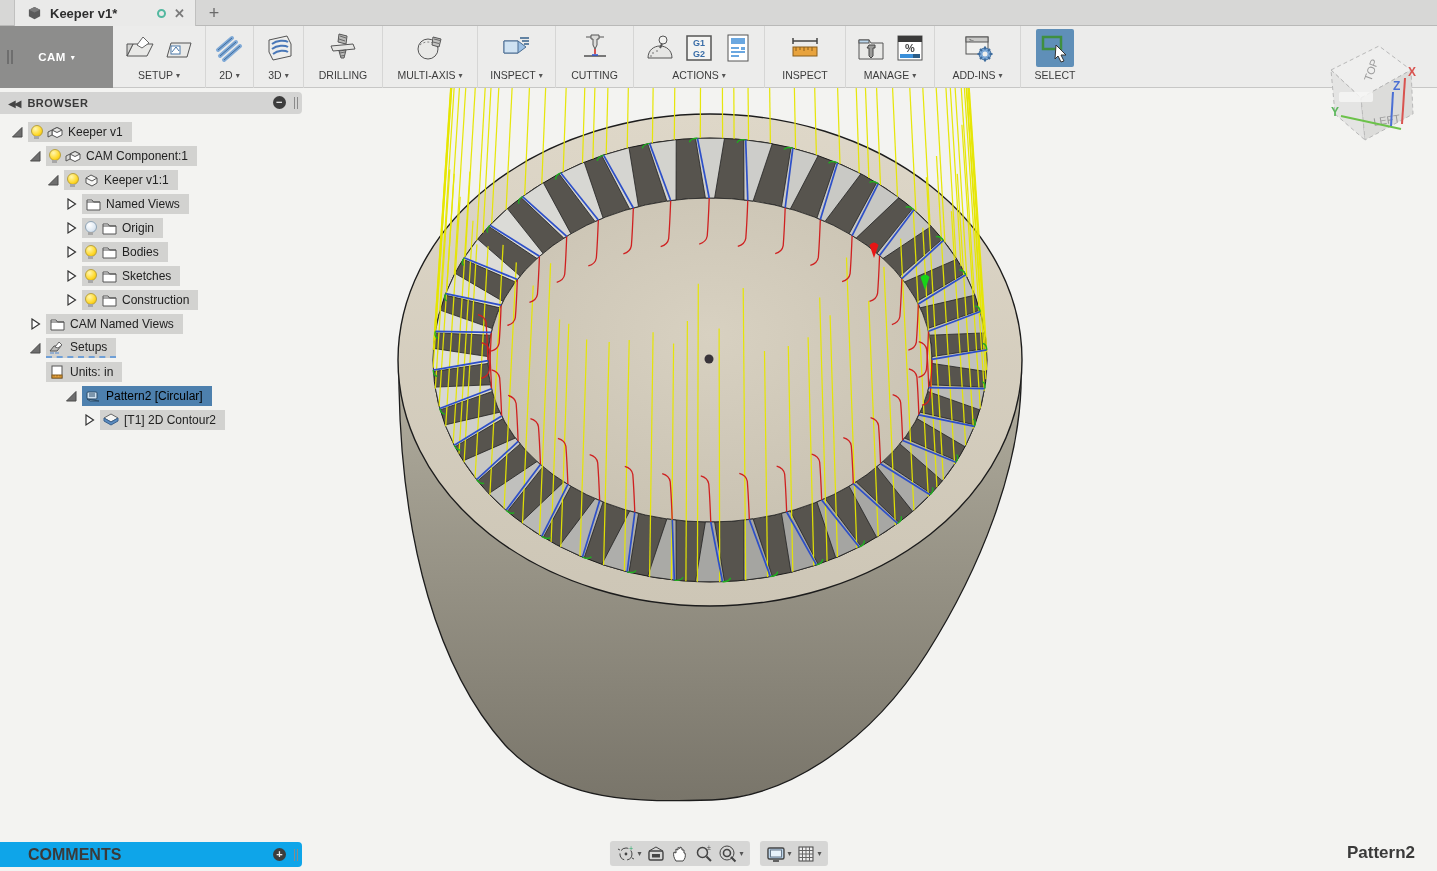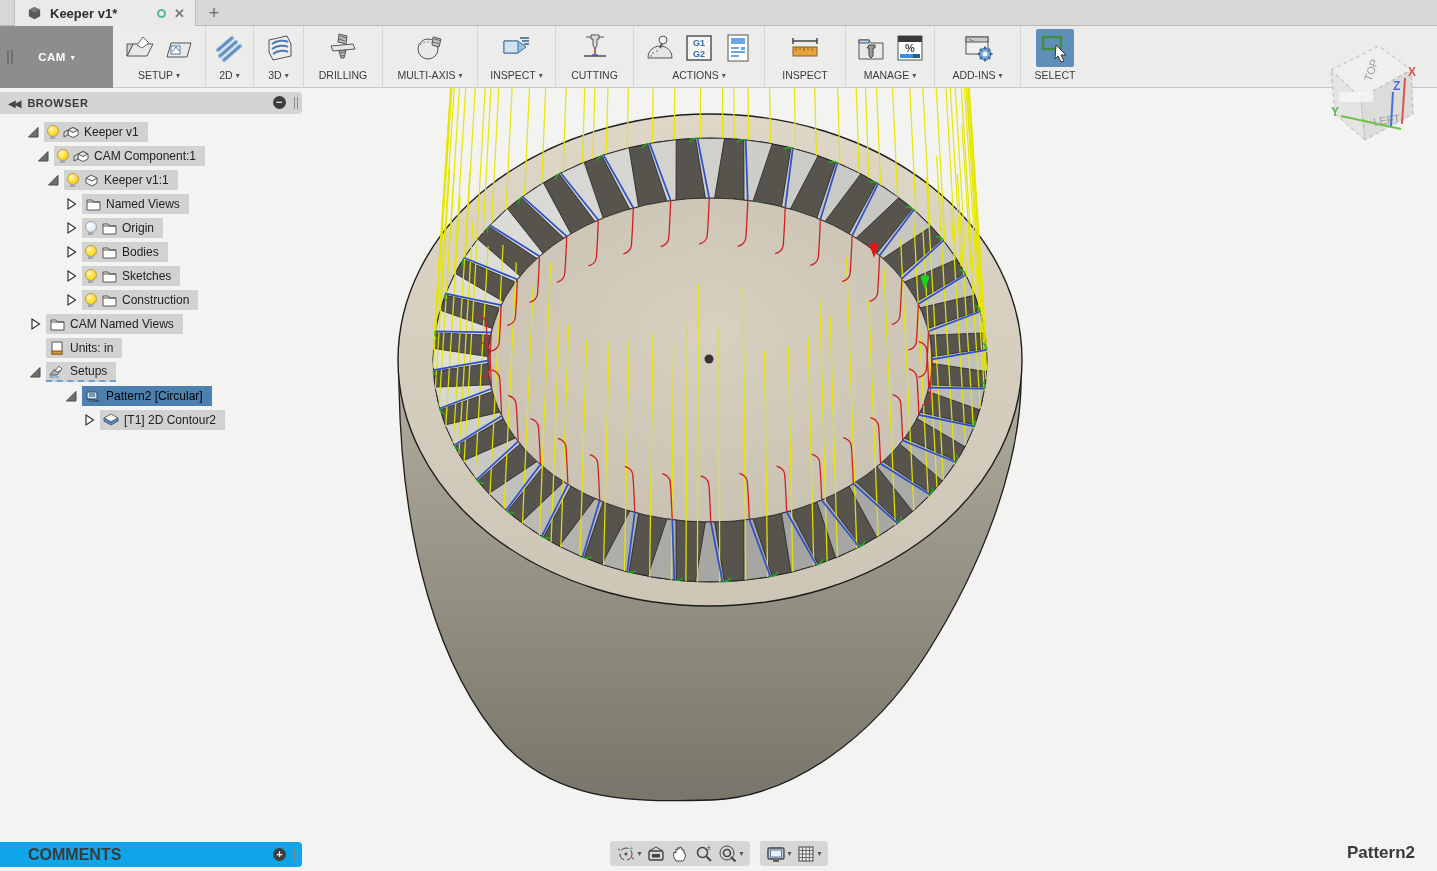--- a/index.html
+++ b/index.html
@@ -576,35 +576,35 @@
     </svg>
 
   <div class="browser">
     <div class="panel-head">
       <span class="ph-arrows">◀◀</span>
       <span class="ph-title">BROWSER</span>
       <span class="circle-btn">−</span>
       <span class="ph-grip"></span>
     </div>
     <div class="tree">
-        <div class="row" style="padding-left: 26px;">
+        <div class="row" style="padding-left: 10px;">
           <svg class="tri" viewBox="0 0 14 14">
             <polygon points="12,2.5 12,12 2.5,12" fill="#6e6e6e" stroke="#4a4a4a"></polygon>
           </svg>
           <span class="pill">
             <span class="bulb"></span>
             <svg class="ticon" viewBox="0 0 16 16">
               <polygon points="5,6 10,3.5 15,6 15,11 10,13.5 5,11" fill="#fff" stroke="#555"></polygon>
               <polygon points="5,6 10,3.5 15,6 10,8.5" fill="#e4e4e2" stroke="#555"></polygon>
               <polygon points="1,8 5,6 5,11 1,13" fill="#d8d8d6" stroke="#555"></polygon>
             </svg>
             <span class="lbl">Keeper v1</span>
           </span>
         </div>
-        <div class="row" style="padding-left: 36px;">
+        <div class="row" style="padding-left: 28px;">
           <svg class="tri" viewBox="0 0 14 14">
             <polygon points="12,2.5 12,12 2.5,12" fill="#6e6e6e" stroke="#4a4a4a"></polygon>
           </svg>
           <span class="pill">
             <span class="bulb"></span>
             <svg class="ticon" viewBox="0 0 16 16">
               <polygon points="5,6 10,3.5 15,6 15,11 10,13.5 5,11" fill="#fff" stroke="#555"></polygon>
               <polygon points="5,6 10,3.5 15,6 10,8.5" fill="#e4e4e2" stroke="#555"></polygon>
               <polygon points="1,8 5,6 5,11 1,13" fill="#d8d8d6" stroke="#555"></polygon>
             </svg>
@@ -694,41 +694,41 @@
           </svg>
           <span class="pill">
             <svg class="ticon" viewBox="0 0 16 16">
               <path d="M2,4 h5 l1.5,2 h6.5 v8 h-13 Z" fill="#fff" stroke="#555"></path>
               <path d="M2,6 h13" stroke="#555"></path>
             </svg>
             <span class="lbl">CAM Named Views</span>
           </span>
         </div>
         <div class="row" style="padding-left: 28px;">
+          <svg class="tri" viewBox="0 0 14 14">
+            <polygon points="12,2.5 12,12 2.5,12" fill="#6e6e6e" stroke="#4a4a4a"></polygon>
+          </svg>
+          <span class="pill hatch">
+            <svg class="ticon" viewBox="0 0 16 16">
+              <path d="M1,12 L5,7 H12 L8,12 Z" fill="#b9b9b7" stroke="#555"></path>
+              <polygon points="6,8 10,3 13,6 9,9" fill="#fff" stroke="#666"></polygon>
+              <path d="M1,14 h4 M6,14 h4" stroke="#5588cc"></path>
+            </svg>
+            <span class="lbl">Setups</span>
+          </span>
+        </div>
+        <div class="row" style="padding-left: 28px;">
           <span class="tri"></span>
           <span class="pill">
             <svg class="ticon" viewBox="0 0 16 16">
               <rect x="3" y="2" width="10" height="12" fill="#fff" stroke="#555"></rect>
               <rect x="3" y="11" width="10" height="3" fill="#e8a33d" stroke="#8a5f1d"></rect>
               <path d="M5,11 v1.5 M8,11 v1.5 M11,11 v1.5" stroke="#8a5f1d"></path>
             </svg>
             <span class="lbl">Units: in</span>
-          </span>
-        </div>
-        <div class="row" style="padding-left: 28px;">
-          <svg class="tri" viewBox="0 0 14 14">
-            <polygon points="12,2.5 12,12 2.5,12" fill="#6e6e6e" stroke="#4a4a4a"></polygon>
-          </svg>
-          <span class="pill hatch">
-            <svg class="ticon" viewBox="0 0 16 16">
-              <path d="M1,12 L5,7 H12 L8,12 Z" fill="#b9b9b7" stroke="#555"></path>
-              <polygon points="6,8 10,3 13,6 9,9" fill="#fff" stroke="#666"></polygon>
-              <path d="M1,14 h4 M6,14 h4" stroke="#5588cc"></path>
-            </svg>
-            <span class="lbl">Setups</span>
           </span>
         </div>
         <div class="row" style="padding-left: 64px;">
           <svg class="tri" viewBox="0 0 14 14">
             <polygon points="12,2.5 12,12 2.5,12" fill="#6e6e6e" stroke="#4a4a4a"></polygon>
           </svg>
           <span class="pill selected">
             <svg class="ticon" viewBox="0 0 16 16">
               <rect x="2" y="4" width="10" height="7" rx="1" fill="#cfe2f2" stroke="#2a4a66"></rect>
               <path d="M2,11 L14,13 H5 Z" fill="#8fb4d4" stroke="#2a4a66"></path>

